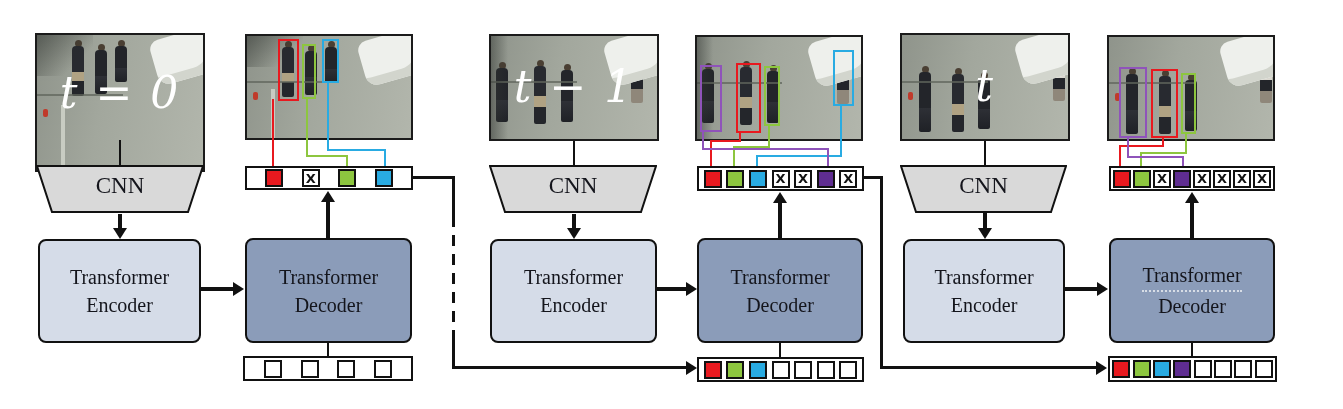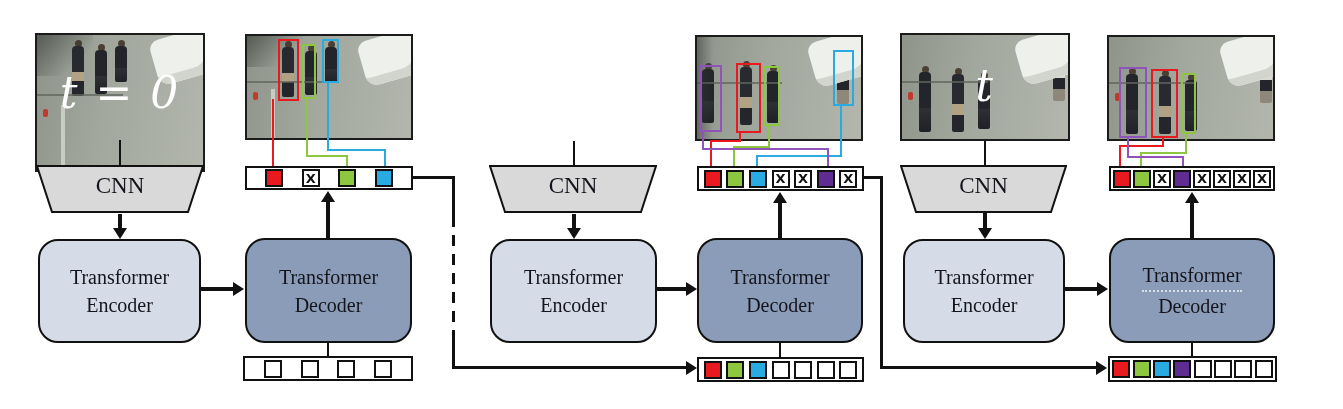--- a/index.html
+++ b/index.html
@@ -41,21 +41,21 @@
   .cell{box-sizing:border-box;width:18px;height:18px;border:2px solid #111;flex:0 0 auto;}
   .cell-x{display:flex;align-items:center;justify-content:center;background:#fff;
           font:700 13px "DejaVu Sans",sans-serif;color:#111;line-height:1;}
   .cell-red{background:var(--c-red);}
   .cell-green{background:var(--c-green);}
   .cell-cyan{background:var(--c-cyan);}
   .cell-purple{background:var(--c-purple);}
   .cell-white{background:#fff;}
 
   
-  .block{position:absolute;border:2px solid #111;border-radius:20px;box-sizing:border-box;
+  .block{position:absolute;border:2px solid #111;border-radius:8px;box-sizing:border-box;
          display:flex;flex-direction:column;align-items:center;justify-content:center;
          font-size:20px;color:#14151c;text-align:center;line-height:1.4;}
   .encoder{background:var(--encoder-fill);}
   .decoder{background:var(--decoder-fill);}
   .dot-under{border-bottom:2px dotted #d7dde6;padding-bottom:1px;}
   .cnn{position:absolute;}
   .cnn svg{position:absolute;left:0;top:0;}
   .cnn .cnn-label{position:absolute;left:0;right:0;top:8px;text-align:center;
                   font-size:23px;color:#14151c;}
 
@@ -153,20 +153,30 @@
   <div class="ah-u" style="left:321px;top:191px;"></div>
   <div class="ln" style="left:327px;top:343px;width:2px;height:13px;"></div>
 
   <div class="ln" style="left:413px;top:176px;width:42px;height:3px;"></div>
   <div class="ln" style="left:452px;top:176px;width:3px;height:40px;"></div>
   <div class="ln-dash" style="left:452px;top:216px;width:3px;height:116px;"></div>
   <div class="ln" style="left:452px;top:332px;width:3px;height:37px;"></div>
   <div class="ln" style="left:452px;top:366px;width:234px;height:3px;"></div>
   <div class="ah-r" style="left:686px;top:361px;"></div>
 
+  <div class="photo" style="left:489px;top:34px;width:170px;height:107px;">
+      <span class="person l" style="left: 139px; top: 12px; height: 55px;"></span>
+      <span class="person k" style="left: 69px; top: 28px; height: 58px;"></span>
+      <span class="person " style="left: 42px; top: 24px; height: 64px;"></span>
+      <span class="person k" style="left: 4px; top: 26px; height: 60px;"></span>
+      <span class="rope"></span>
+      <span class="car"></span>
+      <span class="shade-left"></span>
+    <div class="frame-label">t − 1</div>
+  </div>
 
   <div class="photo" style="left:695px;top:35px;width:168px;height:106px;">
       <span class="person l" style="left: 139px; top: 12px; height: 55px;"></span>
       <span class="person k" style="left: 69px; top: 28px; height: 58px;"></span>
       <span class="person " style="left: 42px; top: 24px; height: 64px;"></span>
       <span class="person k" style="left: 4px; top: 26px; height: 60px;"></span>
       <span class="rope"></span>
       <span class="car"></span>
       <span class="shade-left"></span>
     <div class="bbox bbox-purple" style="left:3px;top:28px;width:22px;height:67px;"></div>

